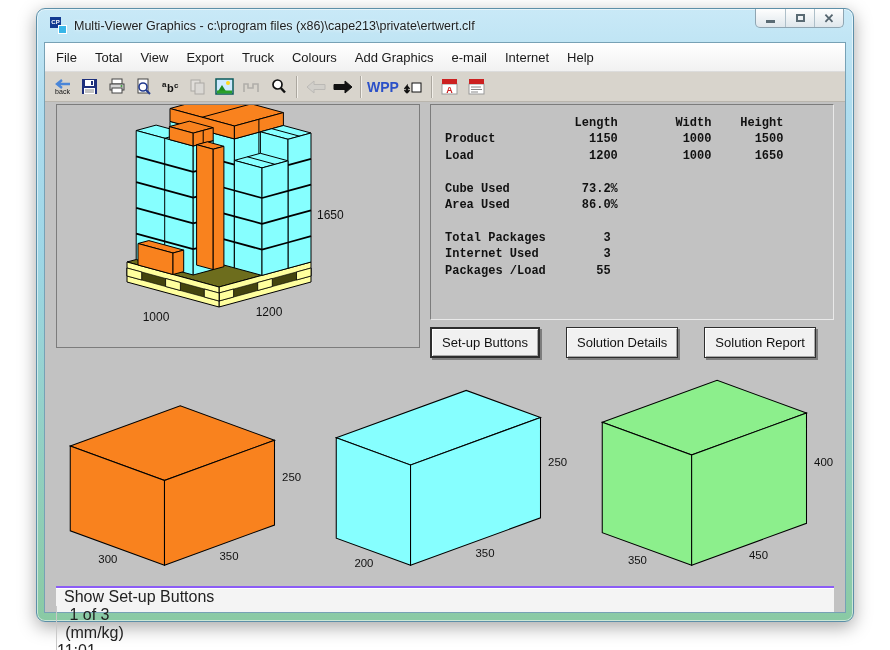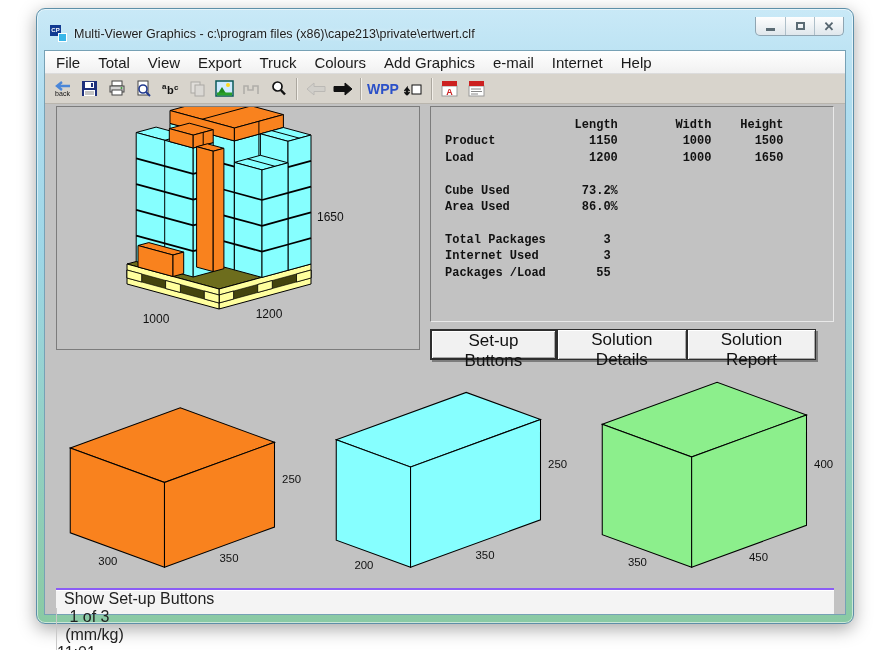--- a/index.html
+++ b/index.html
@@ -2,21 +2,21 @@
 <html><head>
 <meta charset="utf-8">
 <style>
   * { box-sizing: border-box; margin: 0; padding: 0; }
   html,body { background:#ffffff; font-family:"Liberation Sans", sans-serif; }
   body { width:890px; height:650px; overflow:hidden; }
 
   .window { width:818px; margin:8px auto 0; }
   .frame {
     background: linear-gradient(180deg,#c9e9f7 0%,#b0ddef 15%,#9ed6e6 40%,#93d0c4 70%,#8acaa4 100%);
-    border:1px solid #5d8fa8; border-radius:9px; padding:8px 7px 8px;
+    border:1px solid #5d8fa8; border-radius:9px; padding:0 7px 8px;
     box-shadow: 0 5px 18px rgba(0,0,0,.35), inset 0 0 0 1px rgba(255,255,255,.55);
   }
   .titlebar { height:33px; display:flex; align-items:center; gap:7px; padding:0 2px 0 6px; }
   .cp-logo { position:relative; width:17px; height:17px; flex:0 0 auto; }
   .cp-logo .sq1 { position:absolute; left:0; top:0; width:11px; height:11px; background:#123a91;
     color:#fff; font-size:6px; font-weight:bold; line-height:11px; text-align:center; }
   .cp-logo .sq2 { position:absolute; right:0; bottom:0; width:9px; height:9px; background:#38b6e8; border:1px solid #fff; }
   .title-text { font-size:12.5px; color:#1d1d1d; text-shadow:0 0 4px rgba(255,255,255,.9); white-space:nowrap; overflow:hidden; }
   .winbtns { margin-left:auto; align-self:flex-start; display:flex; height:19px;
     background:linear-gradient(#fefefe,#dfe7ec); border:1px solid #8fa5b2; border-top:none;
@@ -24,21 +24,21 @@
   .winbtn { width:29px; display:flex; align-items:center; justify-content:center;
     border-left:1px solid #aebfc9; color:#55656f; font-size:11px; cursor:default; }
   .winbtn:first-child { border-left:none; }
   .glyph-min { width:9px; height:3px; background:#5a6b74; margin-top:6px; }
   .glyph-max { width:9px; height:8px; border:2px solid #5a6b74; }
   .glyph-close { font-size:13px; font-weight:bold; line-height:1; }
 
   .app { border:1px solid #77a1b5; background:#c2c2c2; }
 
   .menubar { background:linear-gradient(#ffffff,#f1f1f1); border-bottom:1px solid #dcdcdc;
-    display:flex; align-items:center; height:23px; font-size:15px; color:#1a1a1a; padding-left:2px; }
+    display:flex; align-items:center; height:29px; font-size:13px; color:#1a1a1a; padding-left:2px; }
   .menu-item { padding:3px 9px; }
 
   .toolbar { background:#d8d4cc; height:30px; display:flex; align-items:center; padding:0 4px;
     border-bottom:1px solid #b9b5ad; }
   .tbtn { min-width:25px; height:26px; display:flex; flex-direction:column; align-items:center;
     justify-content:center; margin:0 1px; }
   .tbtn.dim { opacity:.45; }
   .tb-sep { width:2px; height:22px; border-left:1px solid #aba79f; border-right:1px solid #f2efe9; margin:0 4px; }
   .back-label { font-size:7px; color:#111; line-height:1; margin-top:-1px; }
   .wpp-text { font-size:14px; font-weight:bold; color:#2b50c8; letter-spacing:0; }
@@ -52,21 +52,21 @@
     padding:10px 0 0 14px; font-family:"Liberation Mono", monospace; font-size:12px; font-weight:bold; color:#111; }
   .iline { display:flex; line-height:16.4px; white-space:pre; }
   .iline .c0 { width:16ch; }
   .iline .cn { width:8ch; text-align:right; }
   .iline .cw { width:13ch; text-align:right; }
   .iline .ch { width:10ch; text-align:right; }
   .iline .pv { width:7ch; text-align:right; }
   .iblank { height:16.4px; }
 
   .buttons-row { display:flex; justify-content:space-between; margin-top:7px; padding-right:18px; }
-  .pushbtn { height:31px; background:#f1f1f1; border:1px solid #2e2e2e; font-size:17px; color:#111;
+  .pushbtn { height:31px; background:#f1f1f1; border:1px solid #2e2e2e; font-size:13px; color:#111;
     font-family:"Liberation Sans", sans-serif; padding:0 10px;
     box-shadow: inset 1px 1px 0 #ffffff, inset -1px -1px 0 #a8a8a8, 2px 2px 0 rgba(70,70,70,.55); }
   .pushbtn.default { border-width:2px; }
 
   .boxes-row { display:flex; justify-content:space-between; margin-top:14px; height:208px; }
   .box-cell { width:266px; }
 
   .statusbar { margin-top:6px; height:26px; background:#f4f4f4; border-top:2px solid #8b5cf6;
     box-shadow: inset 0 1px 0 #ffffff; display:flex; align-items:stretch; font-size:16px; color:#222;flex-direction:column; }
   .sb-cell { display:flex; align-items:center; justify-content:center; border-left:1px solid #c9c9c9; }

